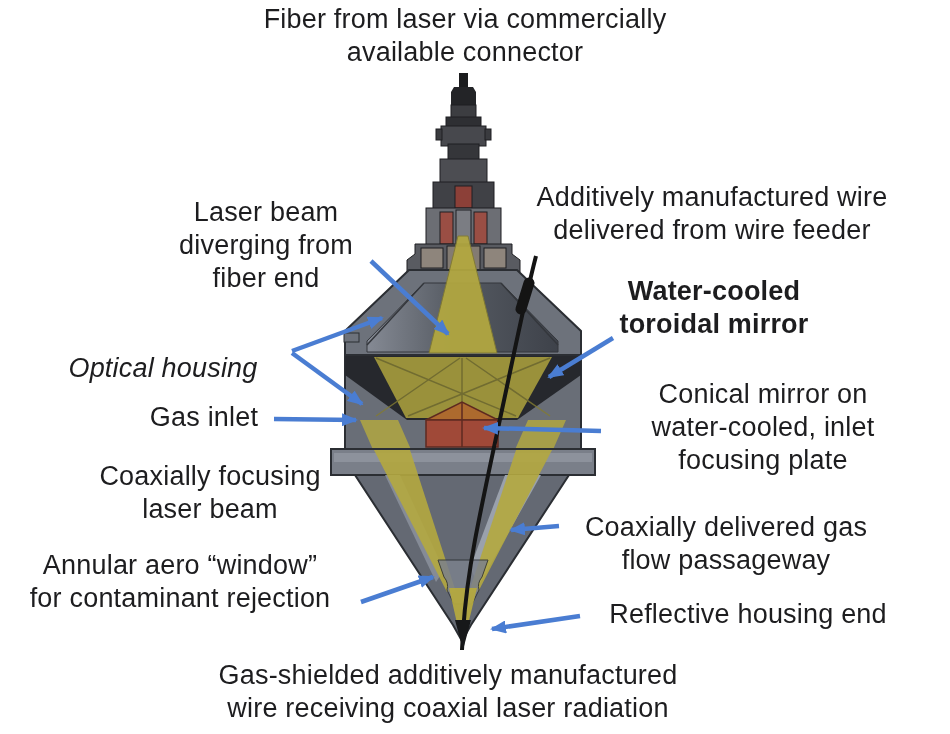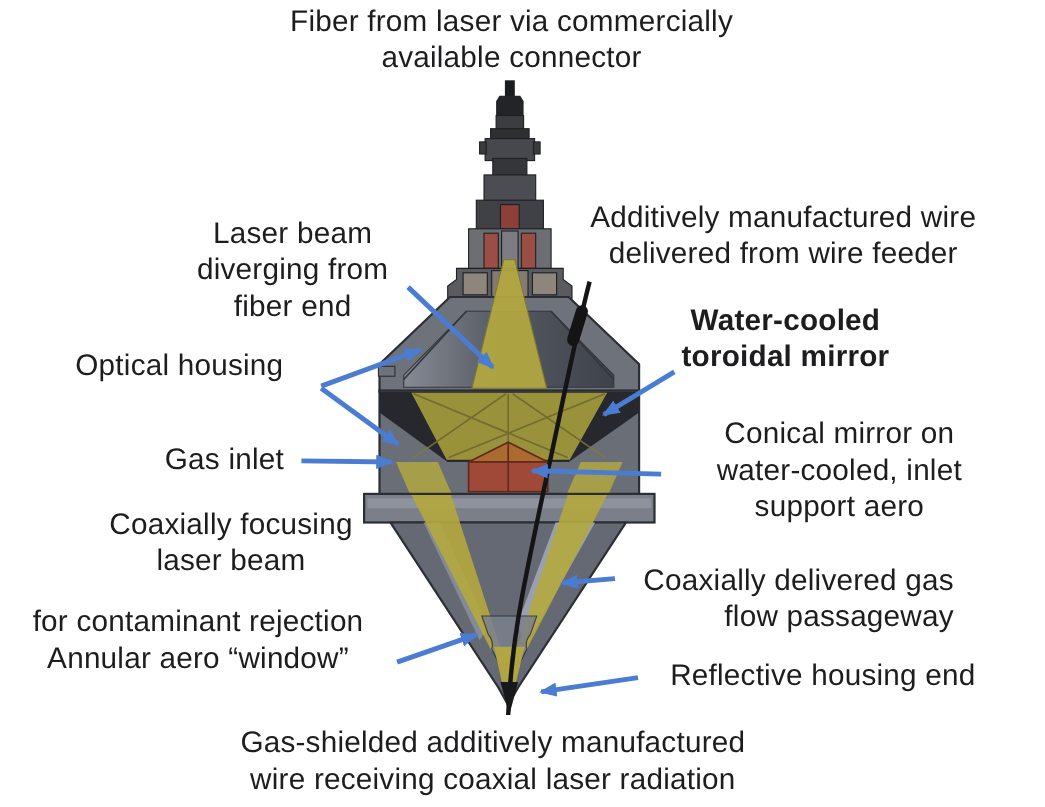--- a/index.html
+++ b/index.html
@@ -152,47 +152,47 @@
   <div class="label" style="left:712px;top:181px;text-align:center;">
     <span class="ln">Additively manufactured wire</span>
     <span class="ln">delivered from wire feeder</span>
   </div>
 
   <div class="label" style="left:714px;top:275px;font-weight:bold;">
     <span class="ln">Water-cooled</span>
     <span class="ln">toroidal mirror</span>
   </div>
 
-  <div class="label" style="left:163px;top:316px;">
+  <div class="label" style="left:163px;top:352px;font-style:italic;">
     <span class="ln">Optical housing</span>
   </div>
 
   <div class="label" style="left:204px;top:401px;">
     <span class="ln">Gas inlet</span>
   </div>
 
   <div class="label" style="left:763px;top:378px;">
     <span class="ln">Conical mirror on</span>
     <span class="ln">water-cooled, inlet</span>
-    <span class="ln">support aero</span>
+    <span class="ln">focusing plate</span>
   </div>
 
   <div class="label" style="left:210px;top:460px;">
     <span class="ln">Coaxially focusing</span>
     <span class="ln">laser beam</span>
   </div>
 
-  <div class="label" style="left:726px;top:511px;text-align:right;">
+  <div class="label" style="left:726px;top:511px;">
     <span class="ln">Coaxially delivered gas</span>
     <span class="ln">flow passageway</span>
   </div>
 
   <div class="label" style="left:180px;top:549px;">
+    <span class="ln">Annular aero “window”</span>
     <span class="ln">for contaminant rejection</span>
-    <span class="ln">Annular aero “window”</span>
   </div>
 
   <div class="label" style="left:748px;top:598px;">
     <span class="ln">Reflective housing end</span>
   </div>
 
   <div class="label" style="left:448px;top:659px;">
     <span class="ln">Gas-shielded additively manufactured</span>
     <span class="ln">wire receiving coaxial laser radiation</span>
   </div>

